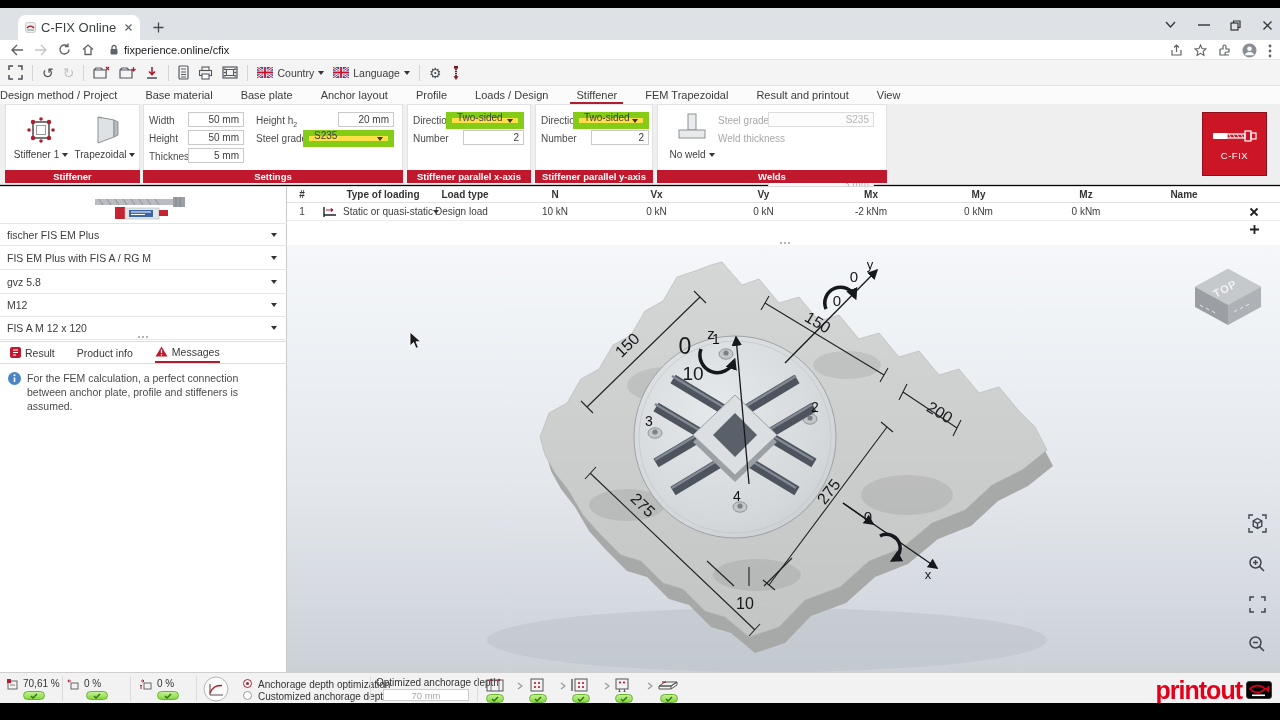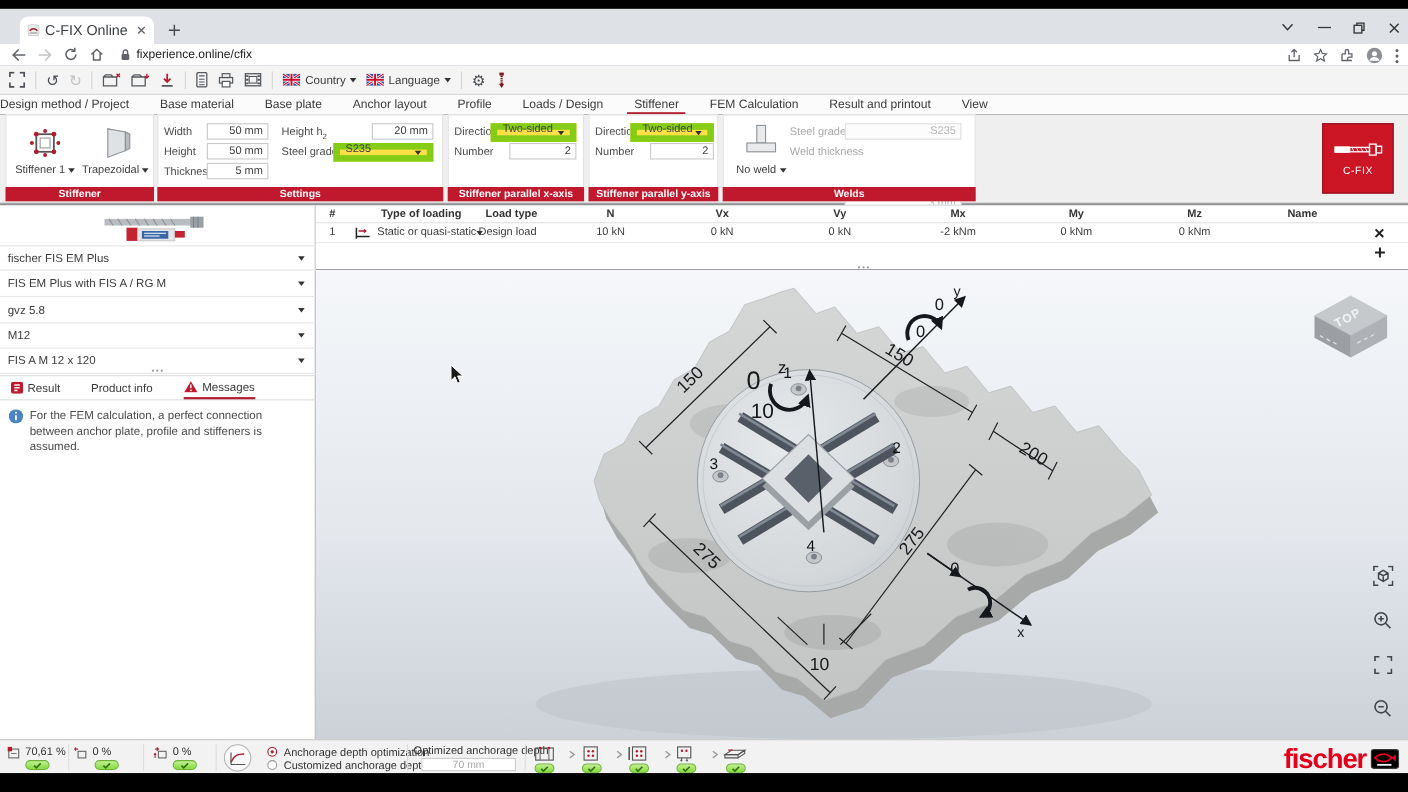--- a/index.html
+++ b/index.html
@@ -41,21 +41,21 @@
 .caret{width:0;height:0;border-left:3.5px solid transparent;border-right:3.5px solid transparent;border-top:4px solid #333}
 .icolabel{font-size:10px;color:#3d3d3d;display:flex;align-items:center;gap:3px;justify-content:center}
 .cfix{position:absolute;left:1202px;top:8px;width:65px;height:64px;background:#cc1626;border:1px solid #8e1020;display:flex;flex-direction:column;align-items:center;justify-content:center;gap:6px}
 .cfix span{color:#fff;font-size:9.5px;font-weight:normal;letter-spacing:.5px}
 
 .sidebar{position:absolute;left:0;top:186px;width:287px;height:486px;background:#fff;border-right:1px solid #c9c9c9;border-top:1px solid #d8d8d8}
 .srow{position:absolute;left:0;width:287px;height:23px;border-bottom:1px solid #e6e6e6;display:flex;align-items:center;padding:0 10px 0 7px;font-size:10.5px;color:#3c3c3c}
 .srow .sv{flex:1}
 .dots{display:flex;gap:2px;justify-content:center}
 .dots i{width:2px;height:2px;border-radius:50%;background:#9a9a9a}
-.stabs{position:absolute;left:0;top:154px;width:287px;height:23px;border-top:1px solid #ddd;border-bottom:1px solid #ddd;display:flex;align-items:flex-end;gap:28px;padding-left:10px}
+.stabs{position:absolute;left:0;top:154px;width:287px;height:23px;border-top:1px solid #ddd;border-bottom:1px solid #ddd;display:flex;align-items:flex-end;gap:22px;padding-left:10px}
 .stab{display:flex;align-items:center;gap:4px;font-size:10.5px;color:#3a3a3a;height:100%;}
 .stab.active{border-bottom:2px solid #b01d2e}
 .smsg{position:absolute;left:8px;top:184px;width:272px;display:flex;gap:6px;font-size:10.5px;color:#4a4a4a;line-height:1.35}
 
 .ltable{position:absolute;left:287px;top:186px;width:993px;height:59px;background:#fff;border-top:1px solid #d8d8d8}
 .trow{display:grid;grid-template-columns:30px 26px 80px 84px 96px 107px 107px 108px 107px 108px 88px 52px;align-items:center}
 .thead{height:16px;border-bottom:1px solid #e0e0e0}
 .thead .tc{font-size:10px;color:#333;font-weight:bold;text-align:center}
 .tr1{height:18px;border-bottom:1px solid #ececec}
 .tc{font-size:10px;color:#3c3c3c;text-align:center;white-space:nowrap}
@@ -228,21 +228,21 @@
   </div>
 
   <div class="menubar">
     <span class="mtab">Design method / Project</span>
     <span class="mtab">Base material</span>
     <span class="mtab">Base plate</span>
     <span class="mtab">Anchor layout</span>
     <span class="mtab">Profile</span>
     <span class="mtab">Loads / Design</span>
     <span class="mtab active">Stiffener</span>
-    <span class="mtab">FEM Calculation</span>
+    <span class="mtab">FEM Trapezoidal</span>
     <span class="mtab">Result and printout</span>
     <span class="mtab">View</span>
   </div>
 
   <div class="ribbon">
 
     <div class="rgroup" style="left:5px;width:135px">
       <svg class="abs" style="left:17px;top:8px" width="36" height="34" viewBox="0 0 36 34">
         <rect x="10" y="9" width="16" height="16" fill="none" stroke="#555" stroke-width="1.6"></rect>
         <rect x="13.5" y="12.5" width="9" height="9" fill="none" stroke="#999" stroke-width="1"></rect>
@@ -751,21 +751,21 @@
         <path d="M3,8 L9,4 H21 L15,8 Z" fill="none" stroke="#555" stroke-width="1"></path>
         <path d="M3,8 H15 V11 H3 Z M15,8 L21,4 V7 L15,11" fill="none" stroke="#555" stroke-width="1"></path>
         <path d="M6,4 H10" stroke="#b01d2e" stroke-width="1.2"></path>
       </svg>
     <div class="pill" style="left:660px;top:21px;width:18px">
         <svg width="8" height="6" viewBox="0 0 8 6">
           <path d="M1,3 L3,5 L7,1" stroke="#2e7010" stroke-width="1.4" fill="none"></path>
         </svg>
       </div>
 
-    <span class="brand">fischer</span>
+    <span class="brand">printout</span>
     <svg class="fishbox" width="26" height="18" viewBox="0 0 26 18">
       <rect x="0.5" y="0.5" width="25" height="17" rx="2.5" fill="#000" stroke="#3a3a3a"></rect>
       <path d="M4,8 C8,3.5 15,3.5 19,8 C15,12.5 8,12.5 4,8 Z" fill="none" stroke="#e2001a" stroke-width="1.6"></path>
       <path d="M19,8 L23,4.5 V11.5 Z" fill="#e2001a"></path>
       <rect x="6" y="13.5" width="13" height="1.6" fill="#fff"></rect>
     </svg>
   </div>
 
   <div class="blackbar-b"></div>
 </div>

